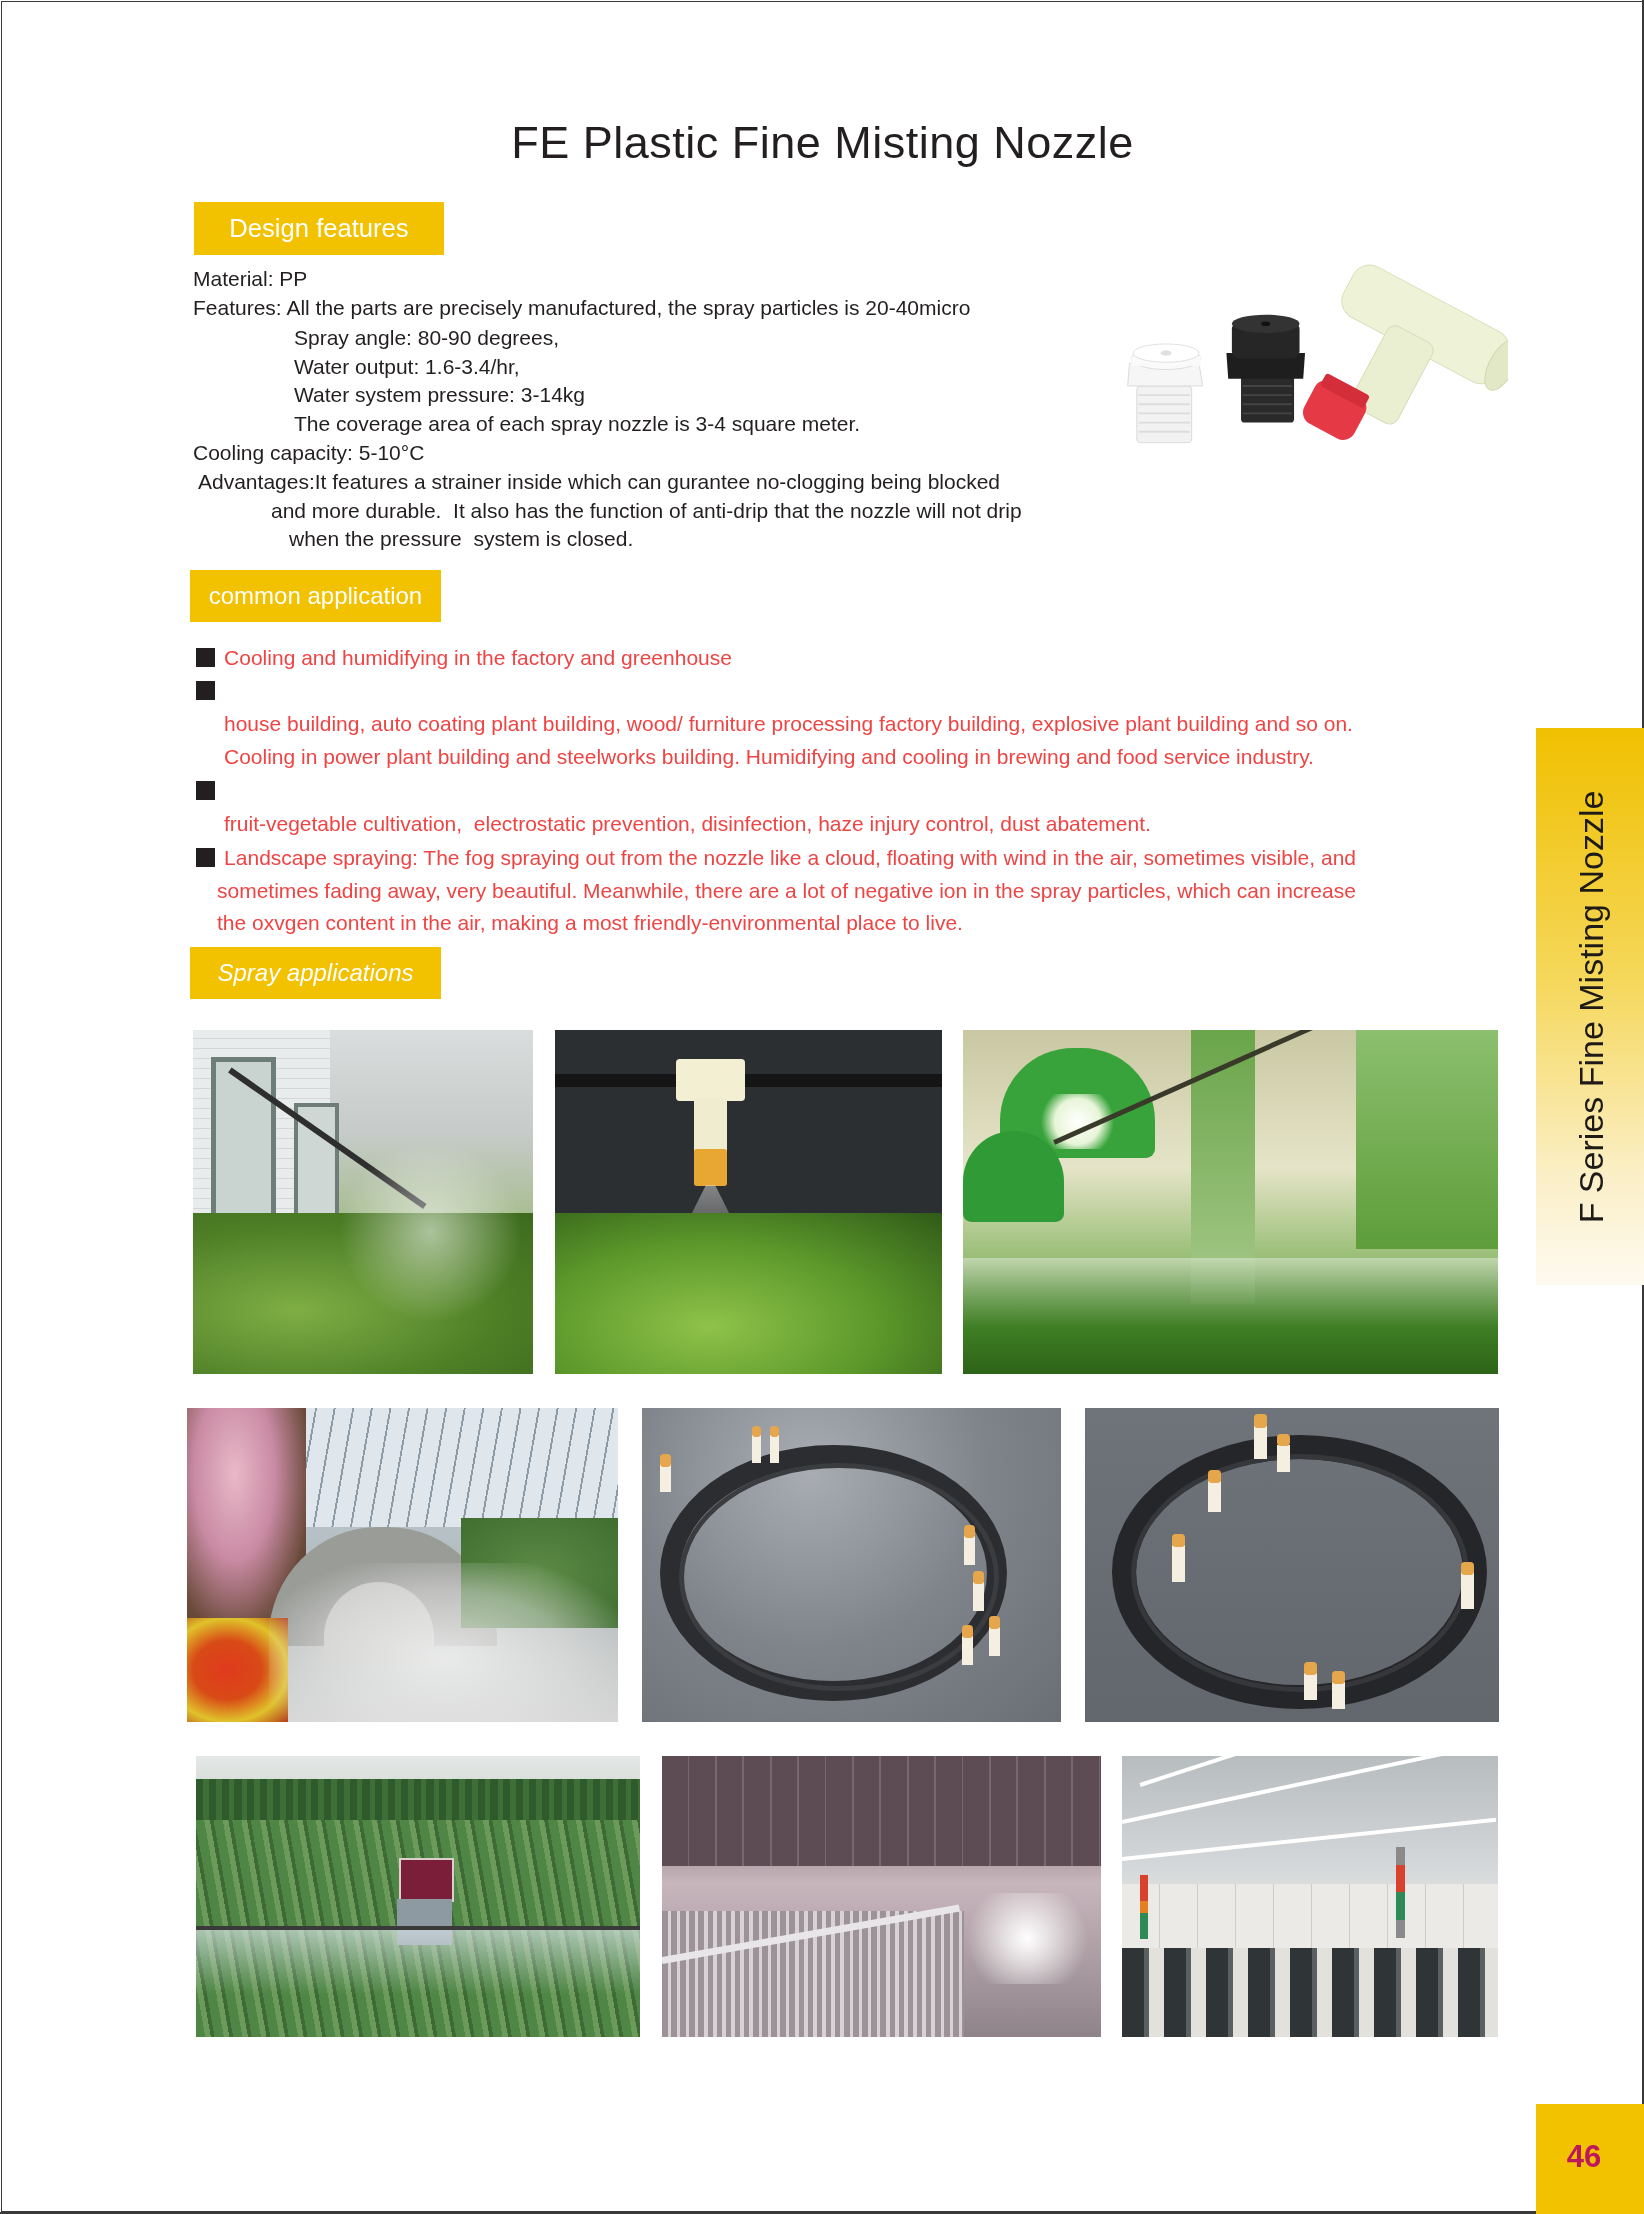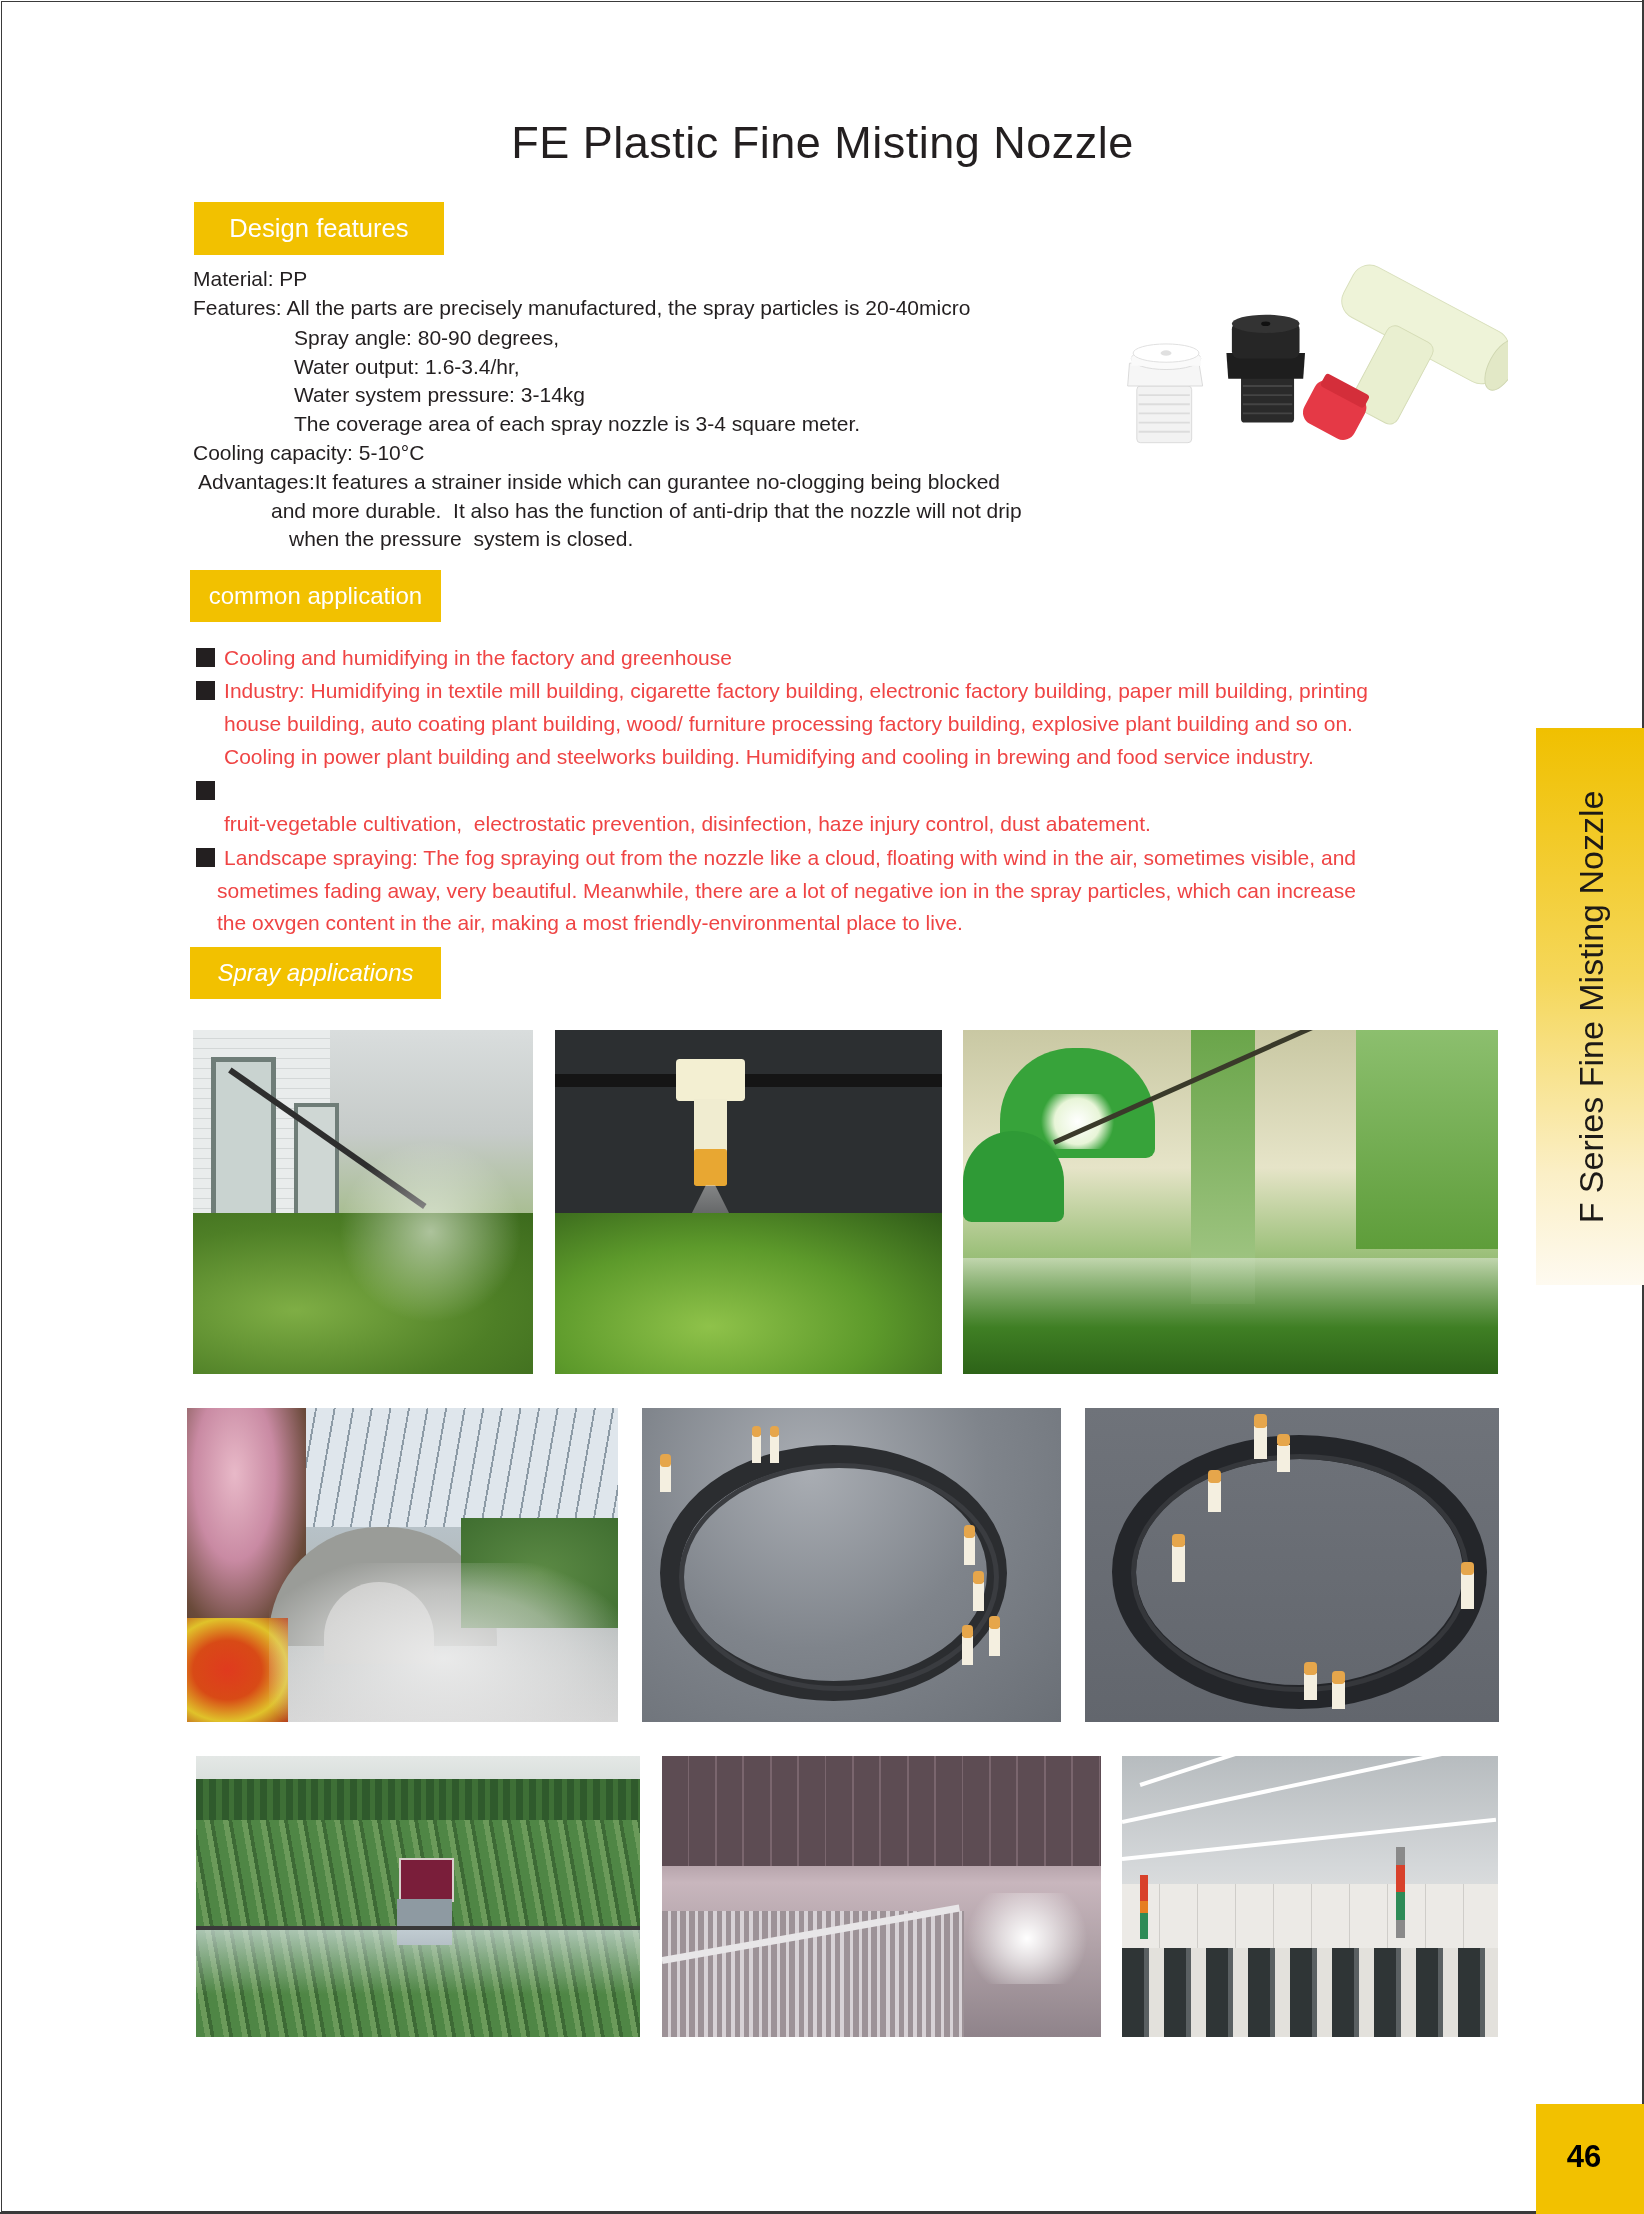--- a/index.html
+++ b/index.html
@@ -21,21 +21,21 @@
 
   .bullet-line { position: absolute; font-size: 21px; line-height: 33px; white-space: pre; color: #ef4444; }
   .bullet-sq { display: inline-block; width: 19px; height: 19px; background: #231f20; vertical-align: -1.8px; margin-right: 9.1px; }
 
   .photo { position: absolute; overflow: hidden; }
 
   .side-tab { position: absolute; left: 1536px; top: 728px; width: 109px; height: 557px; background: linear-gradient(to bottom, #f0c000 0%, #f5d75a 45%, #fbefc6 80%, #fefaf0 100%); }
   .side-tab-text { position: absolute; left: 50%; top: 50%; transform: translate(-50%, -50%) rotate(-90deg); white-space: nowrap; font-size: 34px; color: #1d1a17; }
 
   .page-number-box { position: absolute; left: 1536px; top: 2104px; width: 109px; height: 111px; background: #f2c100; display: flex; align-items: center; justify-content: center; }
-  .page-number { font-size: 31px; font-weight: bold; color: #000000; margin-top: -5.5px; margin-left: -12.8px; }
+  .page-number { font-size: 31px; font-weight: bold; color: #be185d; margin-top: -5.5px; margin-left: -12.8px; }
 </style>
 </head>
 <body>
 
 <div class="page-border"></div>
 <div class="right-border"></div>
 <div class="bottom-border"></div>
 
 <div class="title">FE Plastic Fine Misting Nozzle</div>
 
@@ -97,21 +97,21 @@
       <rect x="200" y="140" width="62" height="52" rx="14" fill="#e53946"></rect>
       <rect x="204" y="134" width="54" height="16" rx="4" fill="#d42e3a"></rect>
     </g>
   </g>
 </svg>
 
 <div class="section-tag tag-common">common application</div>
 
 <div class="bullet-line" style="left:196px; top:641px;"><span class="bullet-sq"></span><span>Cooling and humidifying in the factory and greenhouse</span></div>
 
-<div class="bullet-line" style="left:196px; top:674px;"><span class="bullet-sq"></span><span>Industry: Humidifying in textile mill building, cigarette factory building, electronic factory building, paper mill building, printing</span></div>
+<div class="bullet-line" style="left:196px; top:674px;"><span class="bullet-sq"></span></div>
 <div class="bullet-line" style="left:224px; top:707px;">house building, auto coating plant building, wood/ furniture processing factory building, explosive plant building and so on.</div>
 <div class="bullet-line" style="left:224px; top:740px;">Cooling in power plant building and steelworks building. Humidifying and cooling in brewing and food service industry.</div>
 
 <div class="bullet-line" style="left:196px; top:774px;"><span class="bullet-sq"></span></div>
 <div class="bullet-line" style="left:224px; top:807px;">fruit-vegetable cultivation,  electrostatic prevention, disinfection, haze injury control, dust abatement.</div>
 
 <div class="bullet-line" style="left:196px; top:841px;"><span class="bullet-sq"></span><span>Landscape spraying: The fog spraying out from the nozzle like a cloud, floating with wind in the air, sometimes visible, and</span></div>
 <div class="bullet-line" style="left:217px; top:874px;">sometimes fading away, very beautiful. Meanwhile, there are a lot of negative ion in the spray particles, which can increase</div>
 <div class="bullet-line" style="left:217px; top:906px;">the oxvgen content in the air, making a most friendly-environmental place to live.</div>
 

